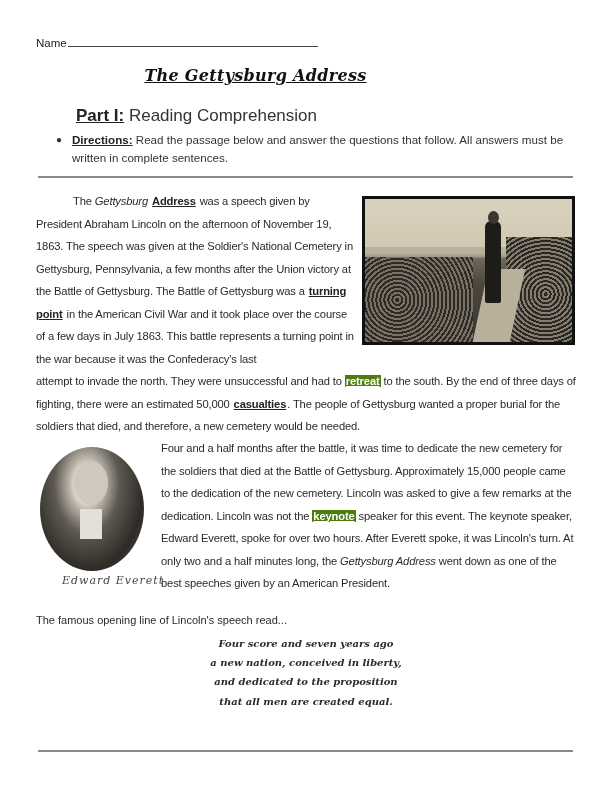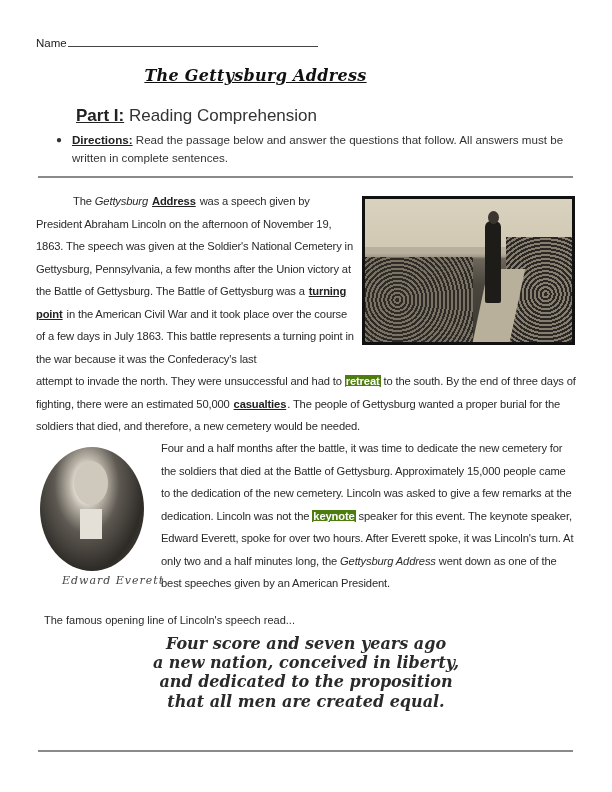--- a/index.html
+++ b/index.html
@@ -44,23 +44,23 @@
     .photo-lincoln .platform { position: absolute; left: 52%; top: 70px; width: 18%; height: 100%; background: #b9b09b; transform: skewX(-12deg); }
     .photo-lincoln .figure { position: absolute; left: 58%; top: 22px; width: 16px; height: 82px; background: #1e1c19; border-radius: 6px 6px 2px 2px; }
     .photo-lincoln .head { position: absolute; left: calc(58% + 3px); top: 12px; width: 11px; height: 13px; background: #3a352e; border-radius: 50%; }
 
     .photo-everett { position: absolute; left: 40px; top: 447px; width: 104px; height: 124px; border-radius: 50%;
       background: radial-gradient(ellipse at 45% 30%, #e6e2da 0 14%, #b8b2a6 22%, #5e5952 40%, #2e2b27 70%, #5a5650 100%); }
     .photo-everett .face { position: absolute; left: 34px; top: 14px; width: 34px; height: 44px; border-radius: 50%; background: #cfc9bd; }
     .photo-everett .shirt { position: absolute; left: 40px; top: 62px; width: 22px; height: 30px; background: #e4e0d8; }
     .everett-sig { position: absolute; left: 38px; top: 574px; width: 112px; font-family: "DejaVu Serif", serif; font-style: italic; font-size: 11px; color: #444; letter-spacing: 1px; margin-left: 24px; }
 
-    .opening-intro { position: absolute; left: 36px; top: 614px; font-size: 11px; color: #2a2a2a; margin-left: 8px; }
+    .opening-intro { position: absolute; left: 36px; top: 614px; font-size: 11px; color: #2a2a2a; }
     .quote { position: absolute; left: 0; width: 612px; top: 634px; text-align: center;
-      font-family: "DejaVu Serif", serif; font-style: italic; font-weight: bold; font-size: 16px; line-height: 19.2px; color: #2a2a2a; }
+      font-family: "DejaVu Serif", serif; font-style: italic; font-weight: bold; font-size: 10px; line-height: 19.2px; color: #2a2a2a; }
     .quote div { display: block; }
   </style>
 </head>
 <body>
 
 <div class="name-line">
   <span>Name</span><span class="blank"></span>
 </div>
 
 <h1 class="title">The Gettysburg Address</h1>

